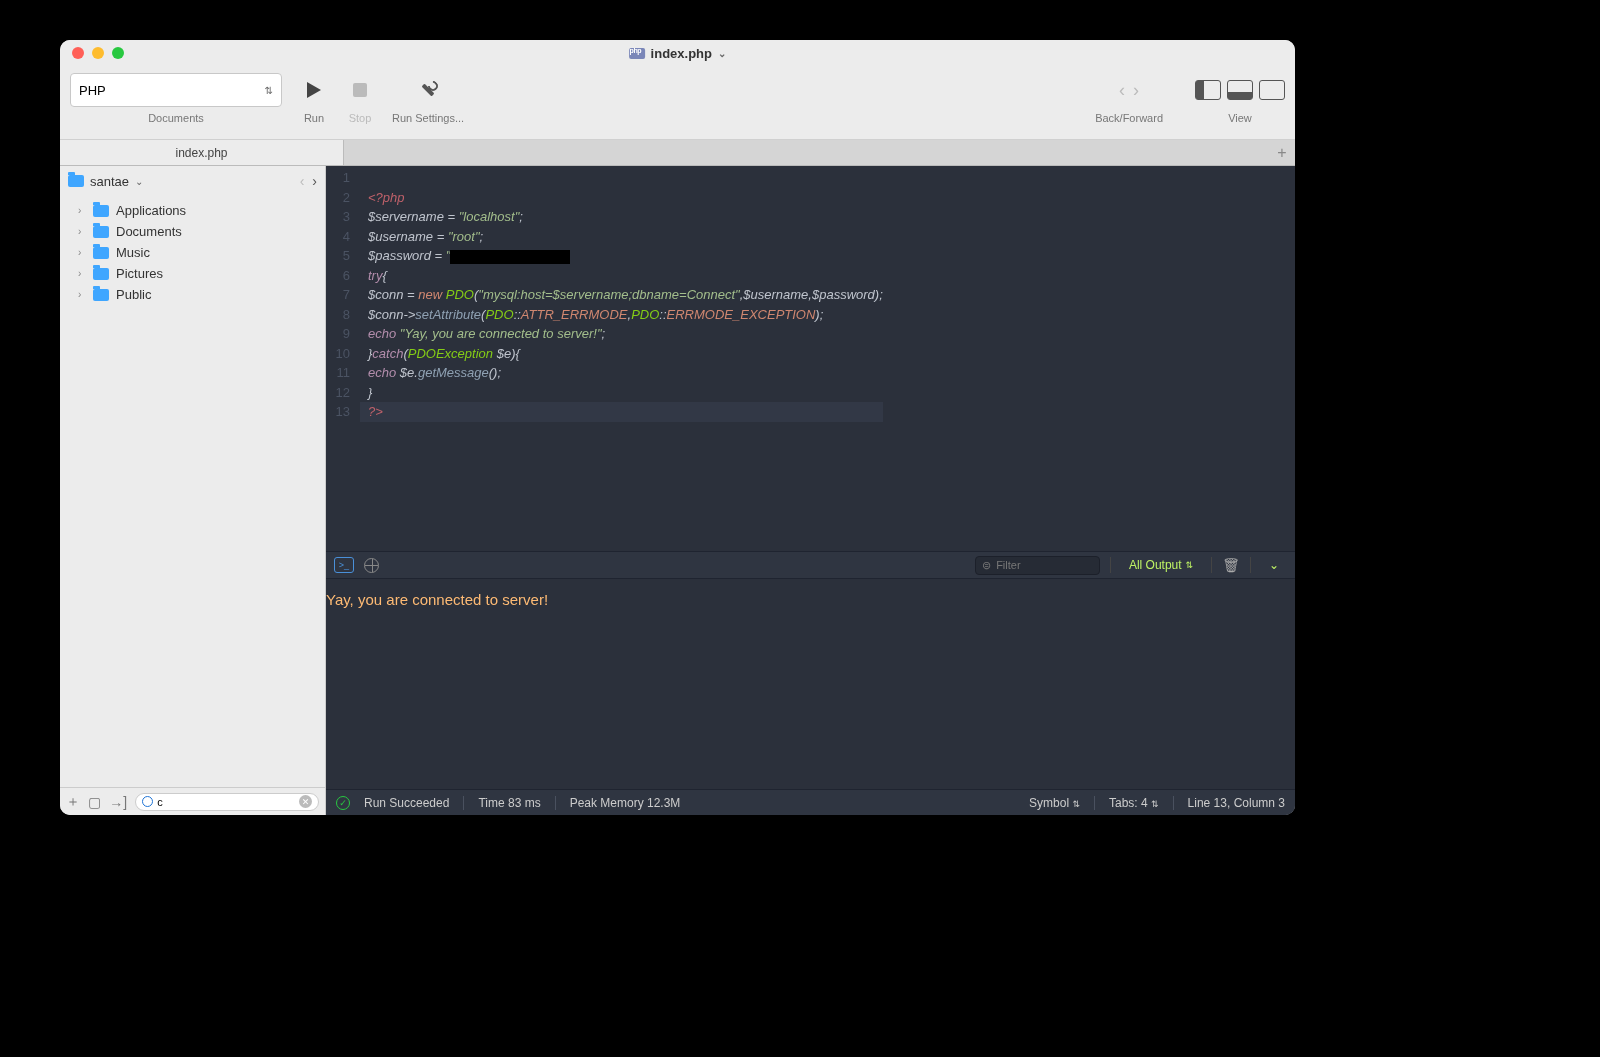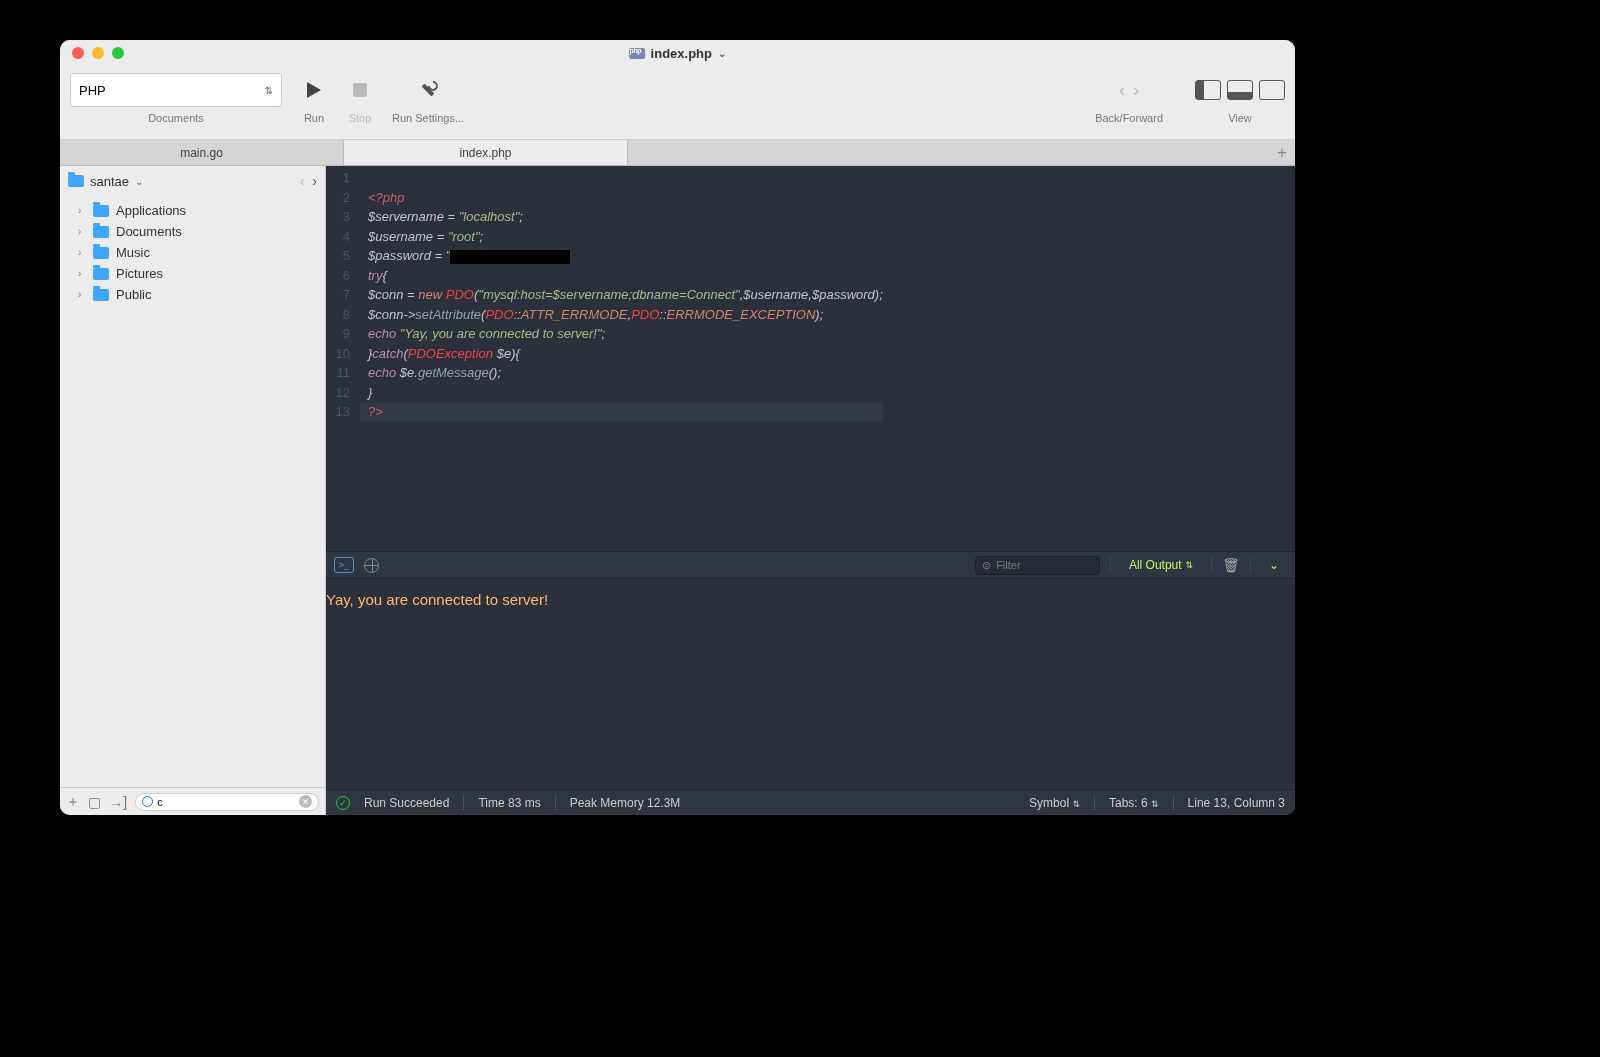--- a/index.html
+++ b/index.html
@@ -48,21 +48,21 @@
 .side-foot .ic { color:#777; font-size:14px; }
 .search-pill { flex:1; height:18px; background:#fff; border:1px solid #ccc; border-radius:9px; display:flex; align-items:center; padding:0 6px; gap:4px; font-size:11px; }
 .search-pill .sic { width:11px; height:11px; border:1.5px solid #2074d4; border-radius:50%; position:relative; }
 .search-pill .clr { margin-left:auto; width:13px; height:13px; background:#bbb; border-radius:50%; color:#fff; font-size:9px; display:flex; align-items:center; justify-content:center; }
 .editor-col { flex:1; display:flex; flex-direction:column; background:#2b303b; min-width:0; }
 .editor { flex:1; display:flex; font-family: Menlo, Monaco, monospace; font-size:13px; line-height:19.5px; overflow:hidden; }
 .gutter { background:#2b303b; color:#4b5363; text-align:right; padding:2px 10px 0 0; user-select:none; width:34px; }
 .code { padding:2px 0 0 8px; color:#c0c5ce; white-space:pre; }
 .code .line { height:19.5px;font-style:italic; }
 .code .line.hl { background:#323846; margin-left:-8px; padding-left:8px; }
-.k-tag{color:#bf616a;} .k-var{color:#c0c5ce;} .k-op{color:#c0c5ce;} .k-str{color:#a3be8c;} .k-kw{color:#b48ead;} .k-new{color:#d08770;} .k-cls{color:#ef4444;} .k-const{color:#d08770;} .k-func{color:#8fa1b3;} .k-punc{color:#c0c5ce;}
+.k-tag{color:#bf616a;} .k-var{color:#c0c5ce;} .k-op{color:#c0c5ce;} .k-str{color:#a3be8c;} .k-kw{color:#b48ead;} .k-new{color:#d08770;} .k-cls{color:#84cc16;} .k-const{color:#d08770;} .k-func{color:#8fa1b3;} .k-punc{color:#c0c5ce;}
 .redact { background:#000; display:inline-block; width:120px; height:14px; vertical-align:middle; }
 .console-bar { height:28px; background:#2f3541; border-top:1px solid #1f2430; border-bottom:1px solid #1f2430; display:flex; align-items:center; padding:0 8px; gap:10px; }
 .cbic { width:20px; height:16px; border:1.5px solid #4a90d9; border-radius:3px; color:#4a90d9; font-size:9px; display:flex; align-items:center; justify-content:center; }
 .globe { width:15px; height:15px; border:1.5px solid #888; border-radius:50%; position:relative; }
 .globe::before{content:"";position:absolute;left:50%;top:0;bottom:0;width:1px;background:#888;}
 .globe::after{content:"";position:absolute;top:50%;left:0;right:0;height:1px;background:#888;}
 .filter-box { margin-left:auto; width:125px; height:19px; background:#262b35; border:1px solid #1c202a; border-radius:4px; display:flex; align-items:center; padding:0 6px; gap:5px; font-size:11px; color:#777; }
 .cb-seg { color:#bef264; font-size:12px; padding:0 8px; display:flex; align-items:center; gap:4px; }
 .cb-div { width:1px; height:16px; background:#444; }
 .trash { color:#aaa; font-size:14px; }
@@ -136,21 +136,20 @@
         <div class="vbox left"></div>
         <div class="vbox bottom"></div>
         <div class="vbox"></div>
       </div>
       <div class="tool-label">View</div>
     </div>
   </div>
 
   <div class="tabbar">
     <div id="tabs-host" style="display: contents;"></div>
-    <div class="tab inactive">main.go</div>
       <div class="tab active">index.php</div>
       <div class="tab-plus">+</div>
   </div>
 
   <div class="body">
     <div class="sidebar">
       <div class="side-head">
         <span class="folder-ic"></span>
         <span>santae</span>
         <span style="font-size:10px;color:#666;">⌄</span>
@@ -245,20 +244,20 @@
       <div class="status">
         <div class="ok-circ">✓</div>
         <span>Run Succeeded</span>
         <div class="st-div"></div>
         <span>Time 83 ms</span>
         <div class="st-div"></div>
         <span>Peak Memory 12.3M</span>
         <div class="right">
           <span><span>Symbol</span> <span style="font-size:9px;">⇅</span></span>
           <div class="st-div"></div>
-          <span><span>Tabs: 6</span> <span style="font-size:9px;">⇅</span></span>
+          <span><span>Tabs: 4</span> <span style="font-size:9px;">⇅</span></span>
           <div class="st-div"></div>
           <span>Line 13, Column 3</span>
         </div>
       </div>
     </div>
   </div>
 </div>
 
 </body></html>

